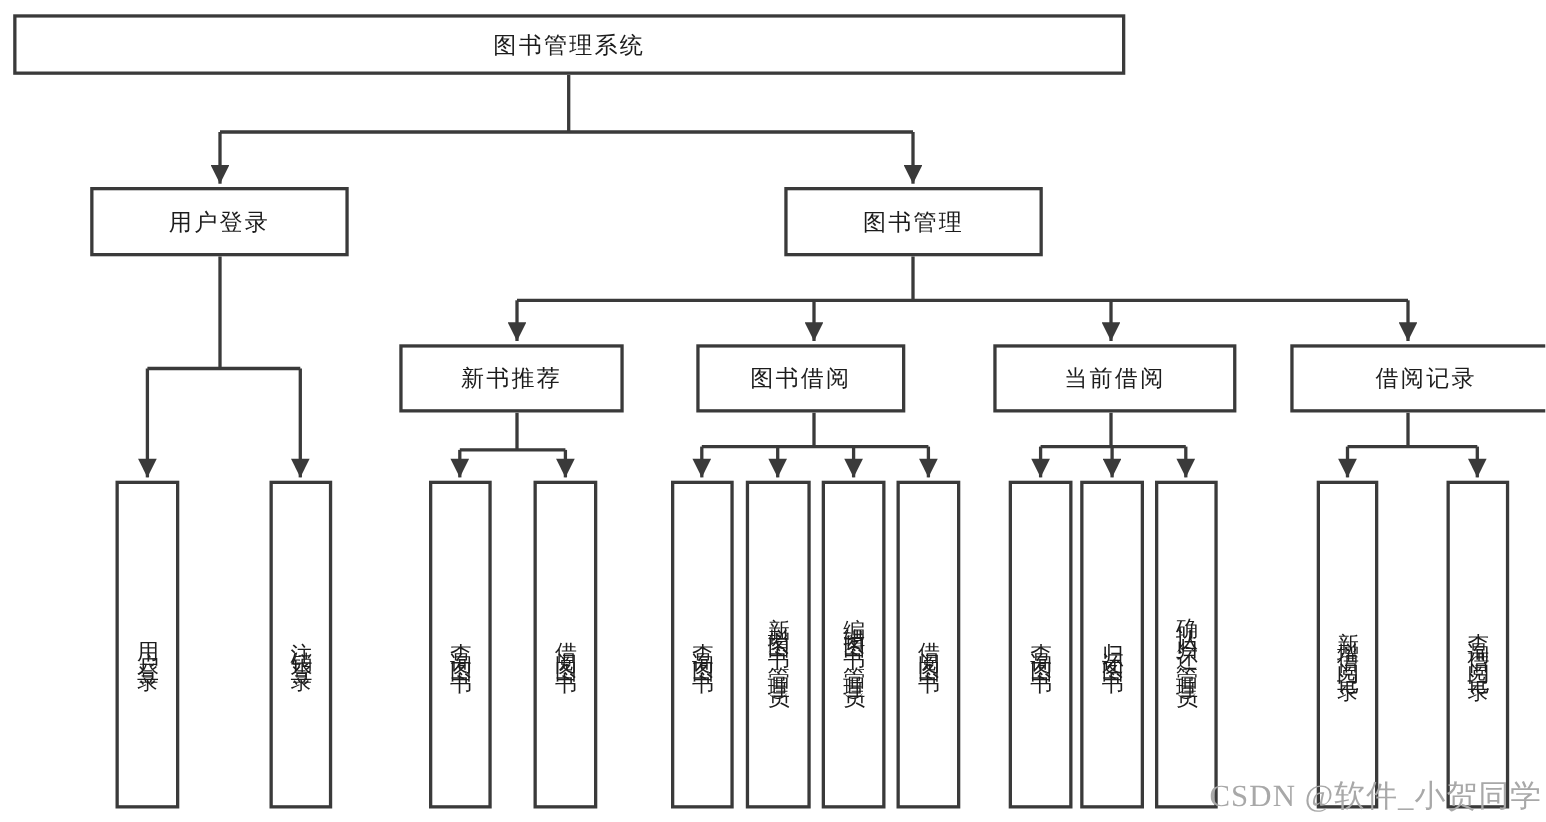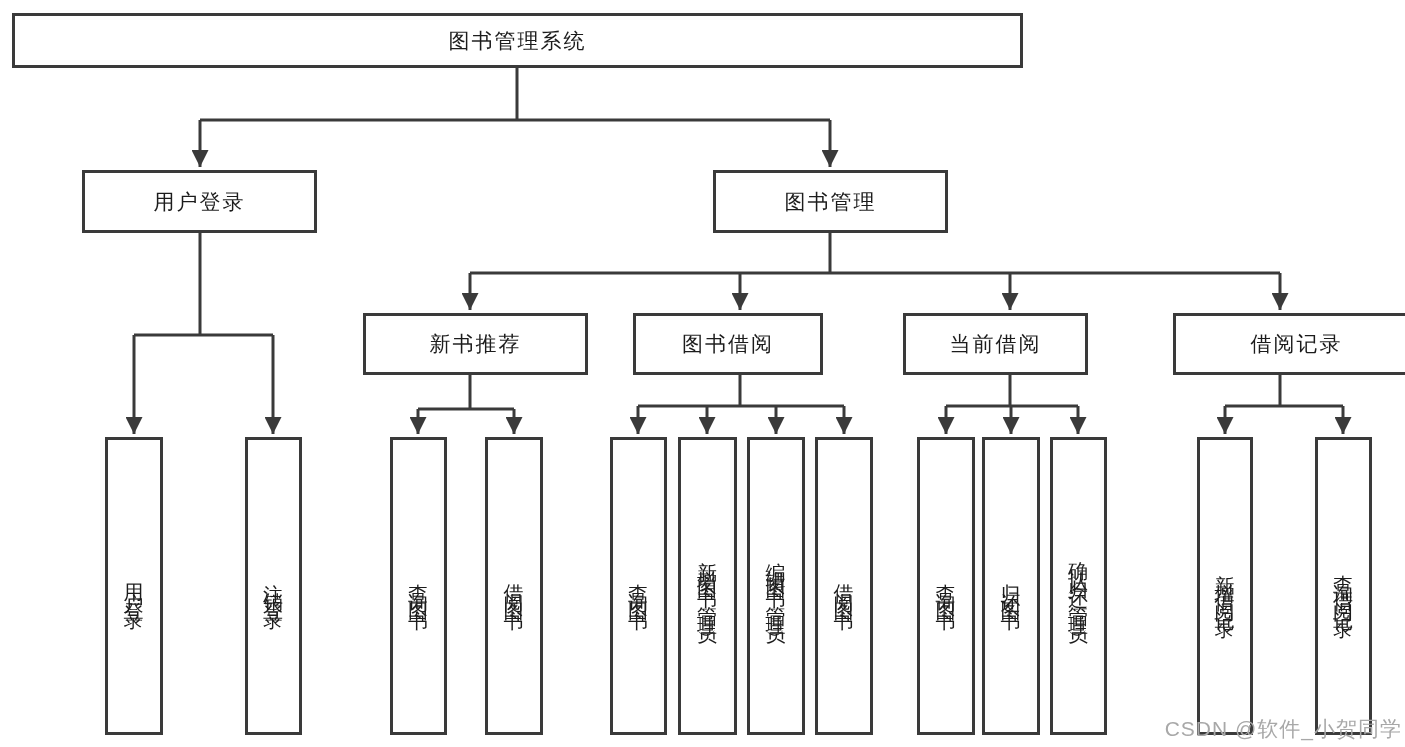--- a/index.html
+++ b/index.html
@@ -4,38 +4,38 @@
 <style>
   :root{
     --line:#3a3a3a;
     --ink:#1c1c1c;
     --bg:#ffffff;
     --wm:#a8a8a8;
   }
   html,body{margin:0;padding:0;background:#fff;}
   .canvas{
     position:relative;width:1405px;height:747px;background:var(--bg);
-    font-family:Liberation Sans, sans-serif;overflow:hidden;
+    font-family:Liberation Serif, serif;overflow:hidden;
   }
   svg.wires{position:absolute;left:0;top:0;width:1405px;height:747px;}
   svg.wires path{stroke:var(--line);stroke-width:3;fill:none;}
   #ah path{fill:var(--line);stroke:none;}
   .box{
     position:absolute;background:#fff;border:3px solid var(--line);
     box-sizing:border-box;display:flex;align-items:center;justify-content:center;
     color:var(--ink);z-index:2;
   }
   .box.h span{font-size:21px;letter-spacing:2px;white-space:nowrap;}
   .box.v span{
     writing-mode:vertical-rl;text-orientation:mixed;
     font-size:20px;letter-spacing:9px;line-height:1;
   }
   .watermark{
     position:absolute;right:3px;bottom:4px;z-index:6;
-    font-size:21px;color:var(--wm);letter-spacing:1px;white-space:nowrap;
+    font-size:28px;color:var(--wm);letter-spacing:1px;white-space:nowrap;
   }
 </style>
 </head>
 <body>
 
 <div class="canvas">
 
   <svg class="wires" aria-hidden="true">
     <defs>
       <marker id="ah" viewBox="0 0 10 10" refX="10" refY="5" markerUnits="userSpaceOnUse" markerWidth="22" markerHeight="17" orient="auto">
@@ -95,27 +95,27 @@
     <span>图书管理系统</span>
   </div>
 
   <div class="box h" style="left:82px;top:170px;width:235px;height:63px;">
     <span>用户登录</span>
   </div>
   <div class="box h" style="left:713px;top:170px;width:235px;height:63px;align-items:center;">
     <span>图书管理</span>
   </div>
 
-  <div class="box h" style="left:363px;top:313px;width:225px;height:62px;text-align:center;">
+  <div class="box h" style="left:363px;top:313px;width:204px;height:62px;text-align:center;">
     <span>新书推荐</span>
   </div>
   <div class="box h" style="left:633px;top:313px;width:190px;height:62px;">
     <span>图书借阅</span>
   </div>
-  <div class="box h" style="left:903px;top:313px;width:185px;height:62px;">
+  <div class="box h" style="left:903px;top:313px;width:221px;height:62px;">
     <span>当前借阅</span>
   </div>
   <div class="box h" style="left:1173px;top:313px;width:247px;height:62px;">
     <span>借阅记录</span>
   </div>
 
   <div class="box v" style="left:105px;top:437px;width:58px;height:298px;">
     <span>用户登录</span>
   </div>
   <div class="box v" style="left:245px;top:437px;width:57px;height:298px;">

